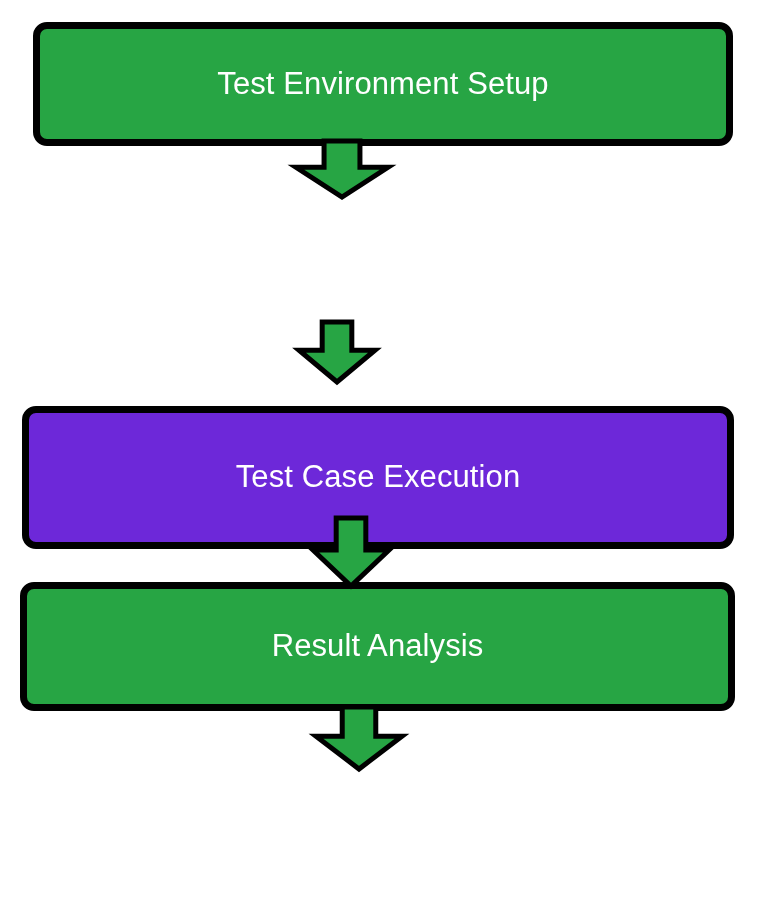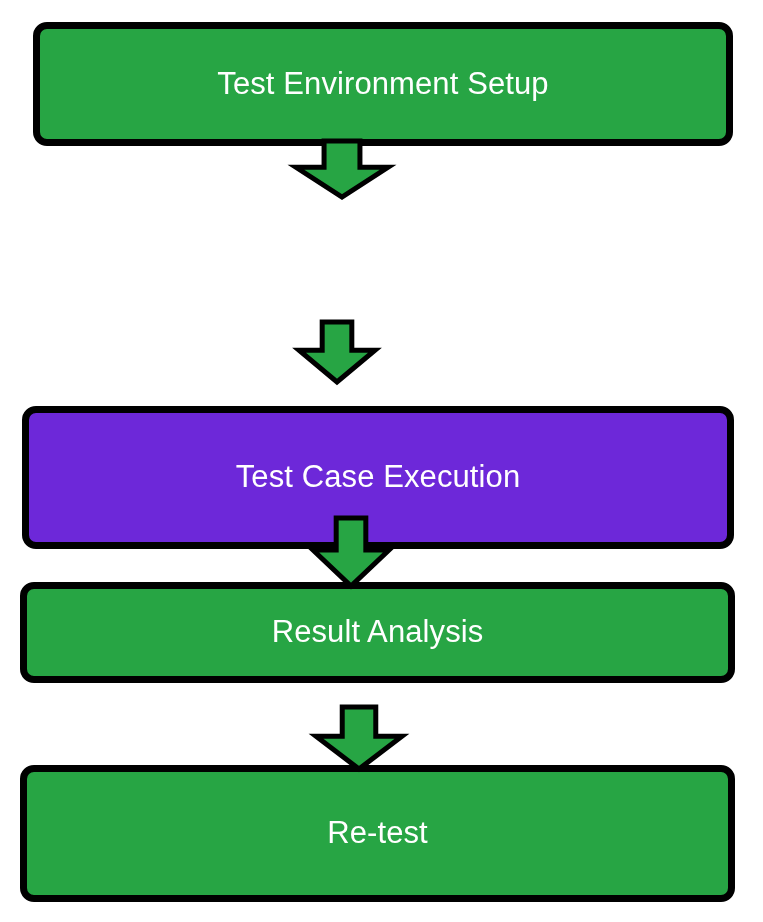--- a/index.html
+++ b/index.html
@@ -72,19 +72,16 @@
       <svg width="86" height="62" viewBox="0 0 86 62" xmlns="http://www.w3.org/2000/svg">
         <polygon points="26.23,0.00 59.77,0.00 59.77,29.14 86.00,29.14 43.00,62.00 0.00,29.14 26.23,29.14" fill="#27A544" stroke="#000000" stroke-width="5" stroke-linejoin="miter"></polygon>
       </svg>
     </div>
     <div class="flow-node" style="left: 33px; top: 22px; width: 700px; height: 124px; background: rgb(39, 165, 68); border-color: rgb(0, 0, 0);">
       <span class="flow-node-label" style="color: rgb(255, 255, 255);">Test Environment Setup</span>
     </div>
     <div class="flow-node" style="left: 22px; top: 378px; width: 712px; height: 143px; background: #6d28d9; border-color: rgb(0, 0, 0); margin-top: 28px;">
       <span class="flow-node-label" style="color: rgb(255, 255, 255);">Test Case Execution</span>
     </div>
-    <div class="flow-node" style="left: 20px; top: 582px; width: 715px; height: 101px; background: rgb(39, 165, 68); border-color: rgb(0, 0, 0);">
+    <div class="flow-node" style="left: 20px; top: 582px; width: 715px; height: 129px; background: rgb(39, 165, 68); border-color: rgb(0, 0, 0);">
       <span class="flow-node-label" style="color: rgb(255, 255, 255);">Result Analysis</span>
-    </div>
-    <div class="flow-node" style="left: 20px; top: 765px; width: 715px; height: 137px; background: rgb(39, 165, 68); border-color: rgb(0, 0, 0);">
-      <span class="flow-node-label" style="color: rgb(255, 255, 255);">Re-test</span>
     </div>
   </div>
 
 </body></html>

